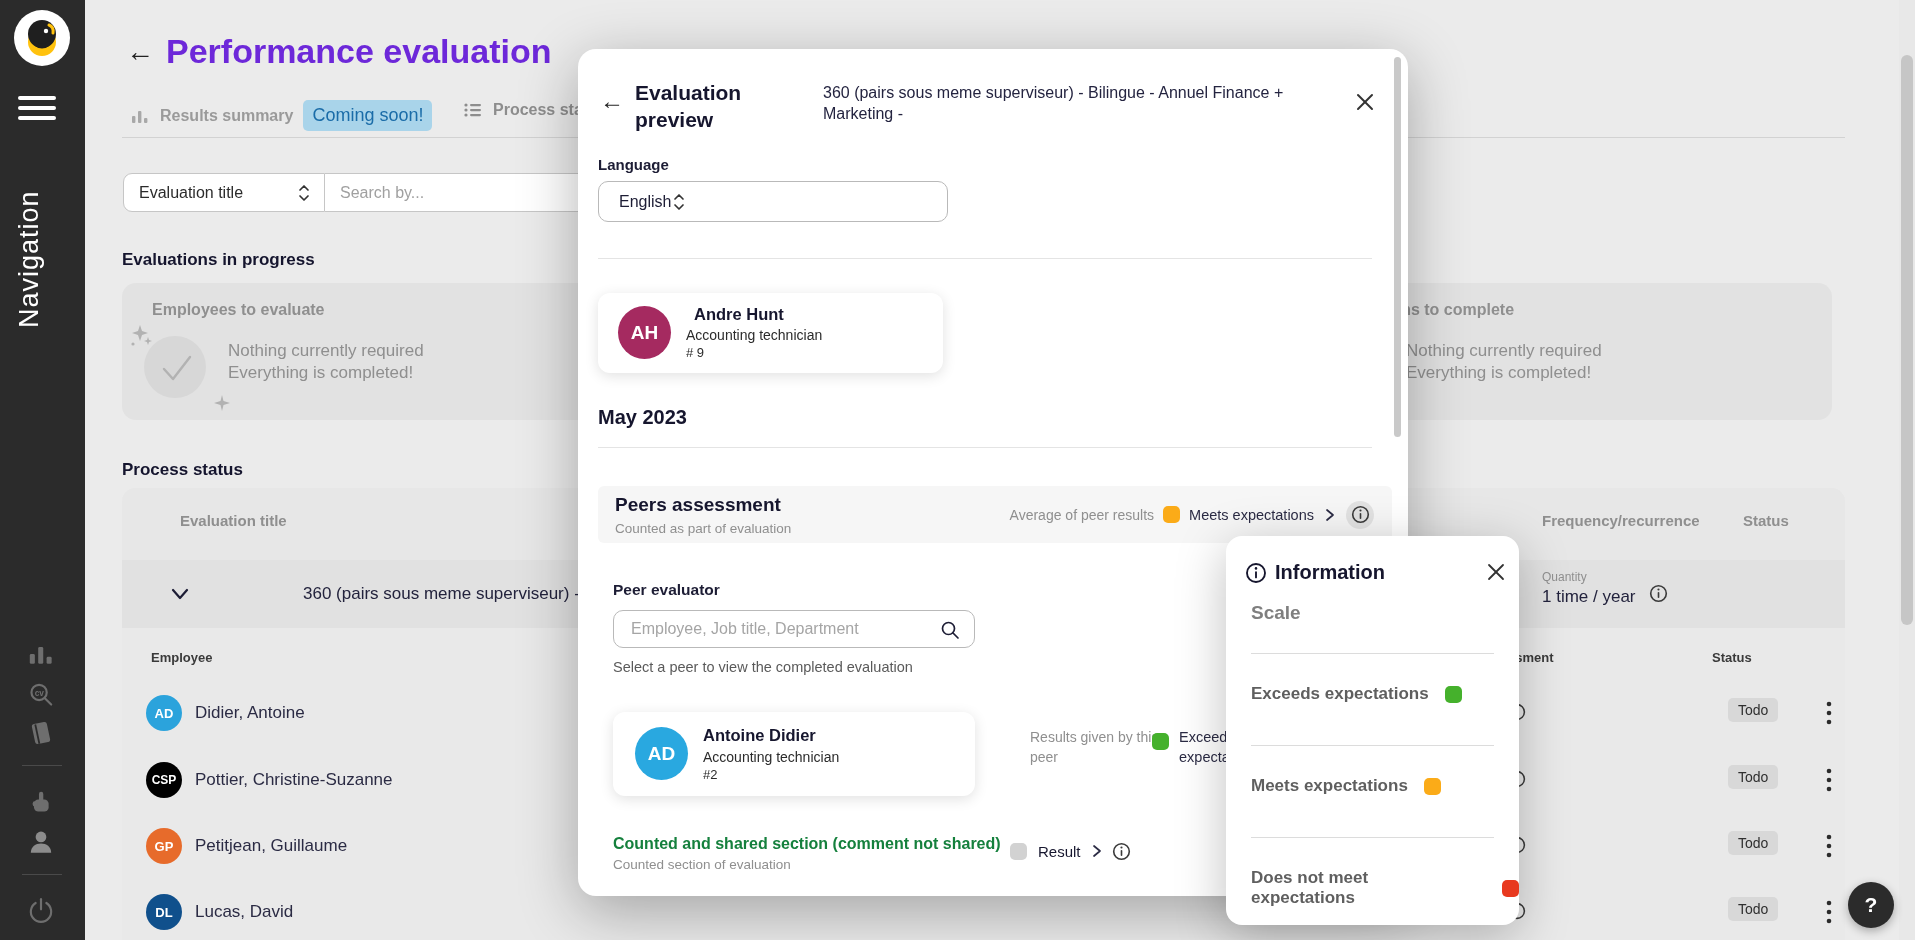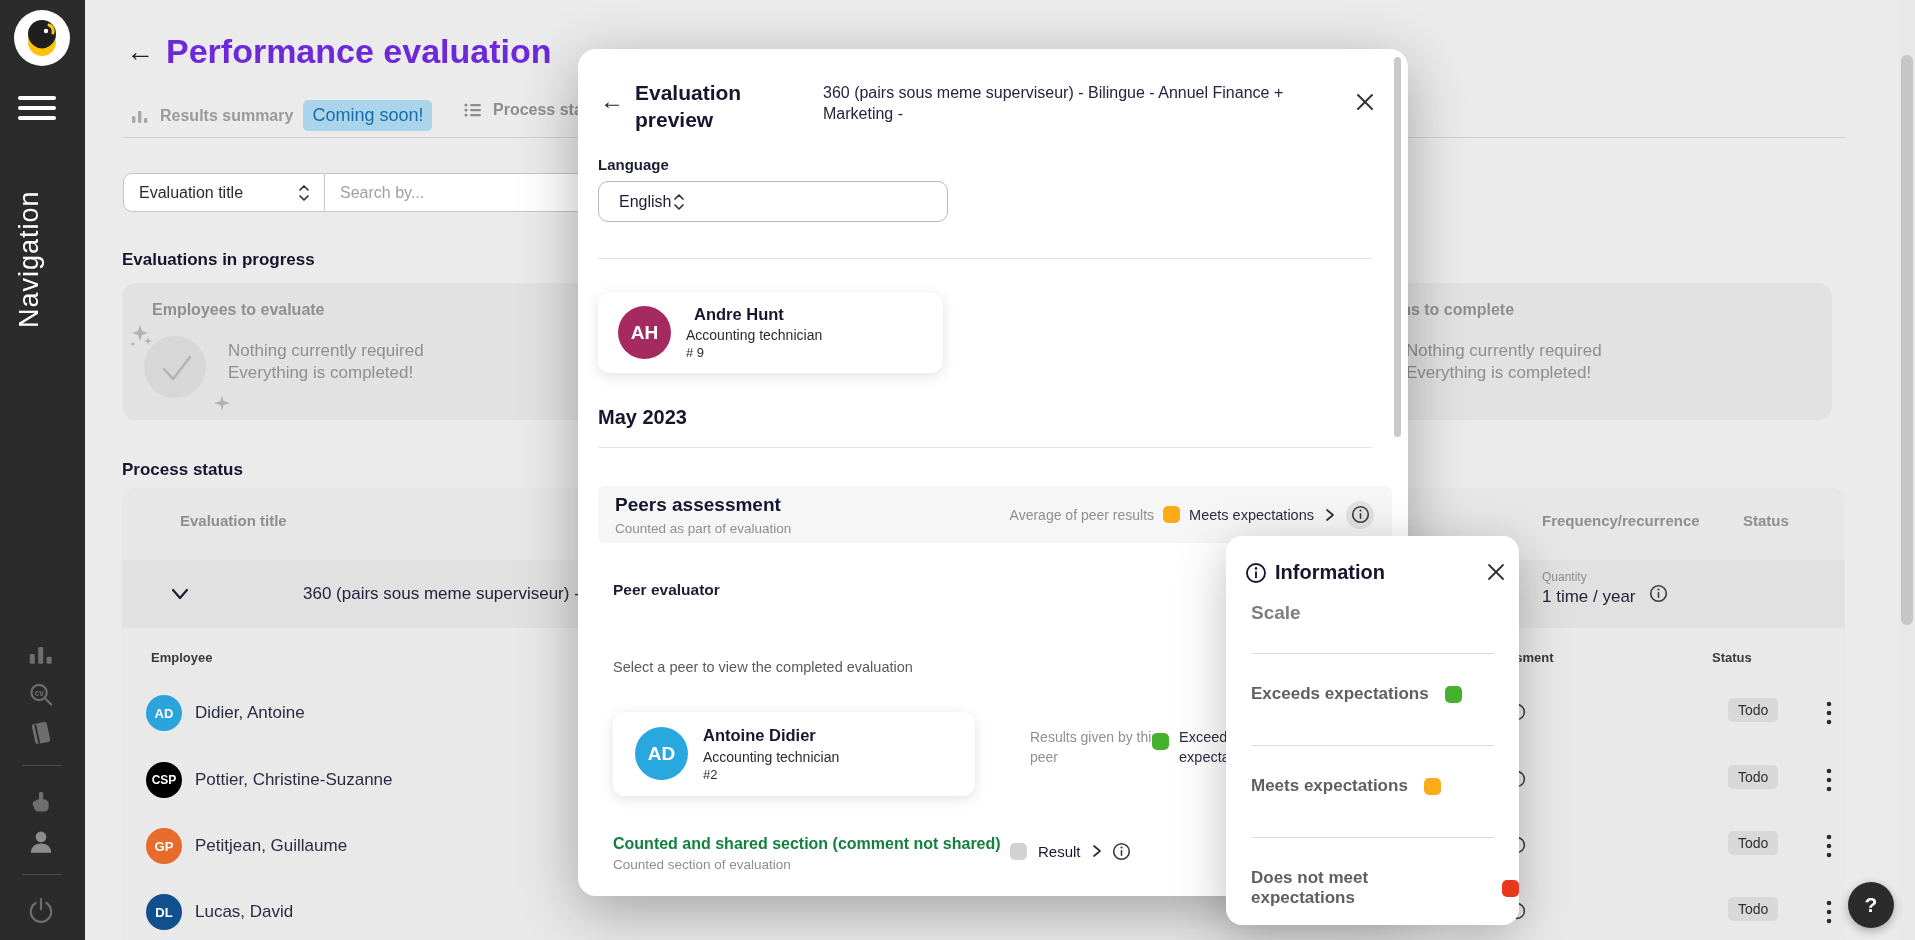--- a/index.html
+++ b/index.html
@@ -356,20 +356,27 @@
         <svg width="19" height="19" viewBox="0 0 20 20">
             <circle cx="10" cy="10" r="8.2" class="iconline"></circle>
             <line x1="10" y1="9.2" x2="10" y2="14" class="iconline"></line>
             <circle cx="10" cy="5.8" r="1.15" fill="currentColor"></circle>
           </svg>
       </span>
     </div>
   </div>
 
   <div class="abs fld-label" style="left:35px; top:532px; font-size:15.5px;">Peer evaluator</div>
+  <div class="search-wrap">
+    <input placeholder="Employee, Job title, Department" style="">
+    <svg class="abs" style="right:14px; top:9px;" width="20" height="20" viewBox="0 0 20 20">
+      <circle cx="8.5" cy="8.5" r="6" class="iconline" style="color:#1d1d35;"></circle>
+      <line x1="13" y1="13" x2="18" y2="18" class="iconline" style="color:#1d1d35;"></line>
+    </svg>
+  </div>
   <div class="abs" style="left:35px; top:610px; font-size:14.5px; color:#5a5a5a;">Select a peer to view the completed evaluation</div>
 
   <div class="person-card" style="left:35px; top:663px; width:362px; height:84px;">
     <div class="avatar abs" style="left: 22px; top: 15px; width: 53px; height: 53px; font-size: 19px; background: rgb(41, 168, 224);">AD</div>
     <div class="abs bold" style="left:90px; top:14px; font-size:16.5px; color:#16162e;">Antoine Didier</div>
     <div class="abs" style="left:90px; top:37px; font-size:14px; color:#2b2b2b;">Accounting technician</div>
     <div class="abs" style="left:90px; top:55px; font-size:13px; color:#2b2b2b;">#2</div>
   </div>
 
   <div class="abs gray" style="left:452px; top:678px; width:130px; font-size:14px; line-height:20px;">Results given by this peer</div>

